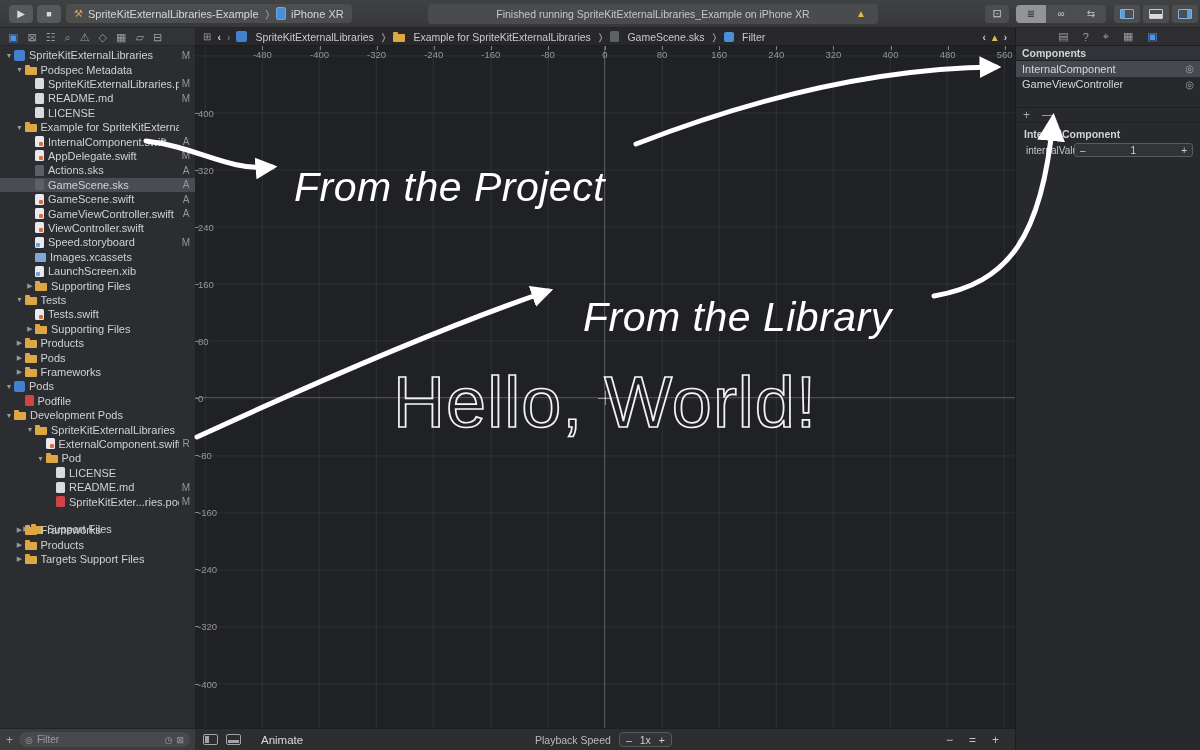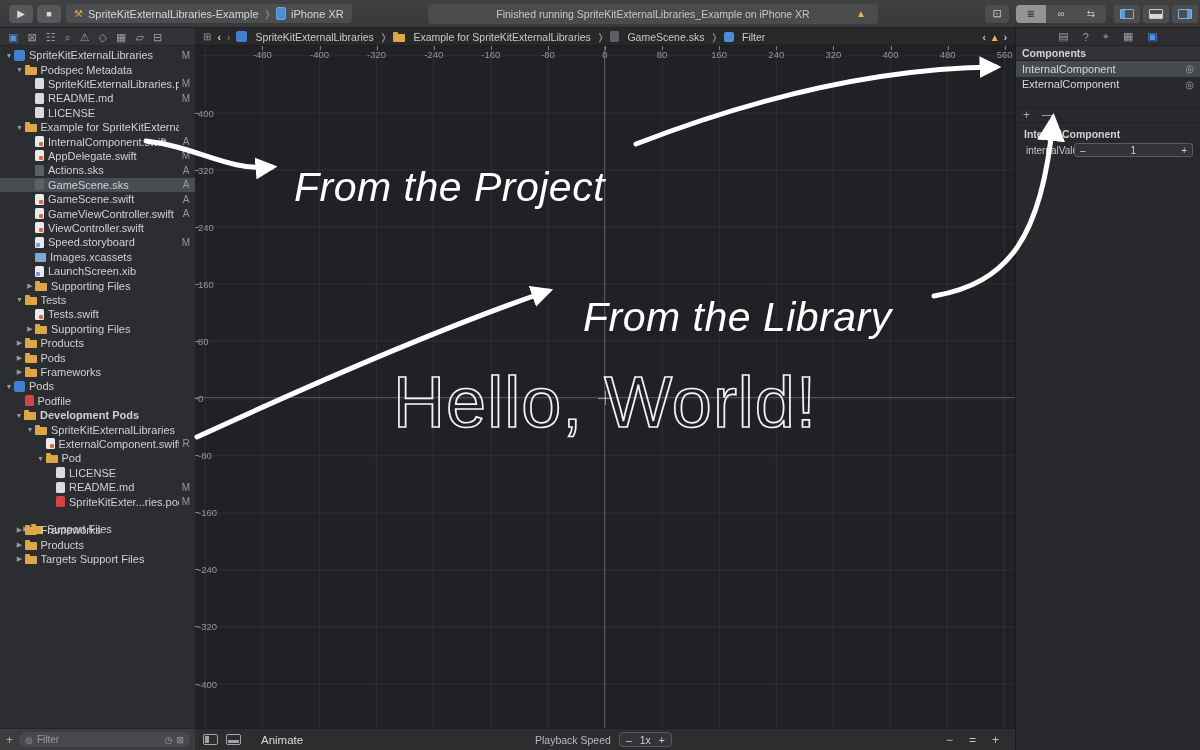--- a/index.html
+++ b/index.html
@@ -379,21 +379,21 @@
         <span class="ic ic-project"></span>
         <span class="tlabel">Pods</span>
         <span class="tbadge"></span>
       </div>
       <div class="trow" style="top: 347.6px; padding-left: 14.5px;">
         <span class="tarrow"></span>
         <span class="ic ic-page ic-ruby"></span>
         <span class="tlabel">Podfile</span>
         <span class="tbadge"></span>
       </div>
-      <div class="trow" style="top: 362px; padding-left: 14px; font-weight: bold;">
+      <div class="trow" style="top: 362px; padding-left: 4px;">
         <span class="tarrow">▼</span>
         <span class="ic ic-folder"></span>
         <span class="tlabel">Development Pods</span>
         <span class="tbadge"></span>
       </div>
       <div class="trow" style="top: 376.4px; padding-left: 25px;">
         <span class="tarrow">▼</span>
         <span class="ic ic-folder"></span>
         <span class="tlabel">SpriteKitExternalLibraries</span>
         <span class="tbadge"></span>
@@ -551,21 +551,21 @@
   </div>
 
   <div id="inspector">
     <div id="components-header">Components</div>
     <div id="components-list">
         <div class="comp-row sel">
           <span class="cname">InternalComponent</span>
           <span class="cdot">◎</span>
         </div>
         <div class="comp-row">
-          <span class="cname">ExternalComponent</span>
+          <span class="cname">GameViewController</span>
           <span class="cdot">◎</span>
         </div>
       </div>
     <div id="comp-actions">
       <span>+</span>
       <span>—</span>
     </div>
     <div id="comp-detail-header">InternalComponent</div>
     <div id="prop-row">
       <span id="prop-label">internalValue</span>

